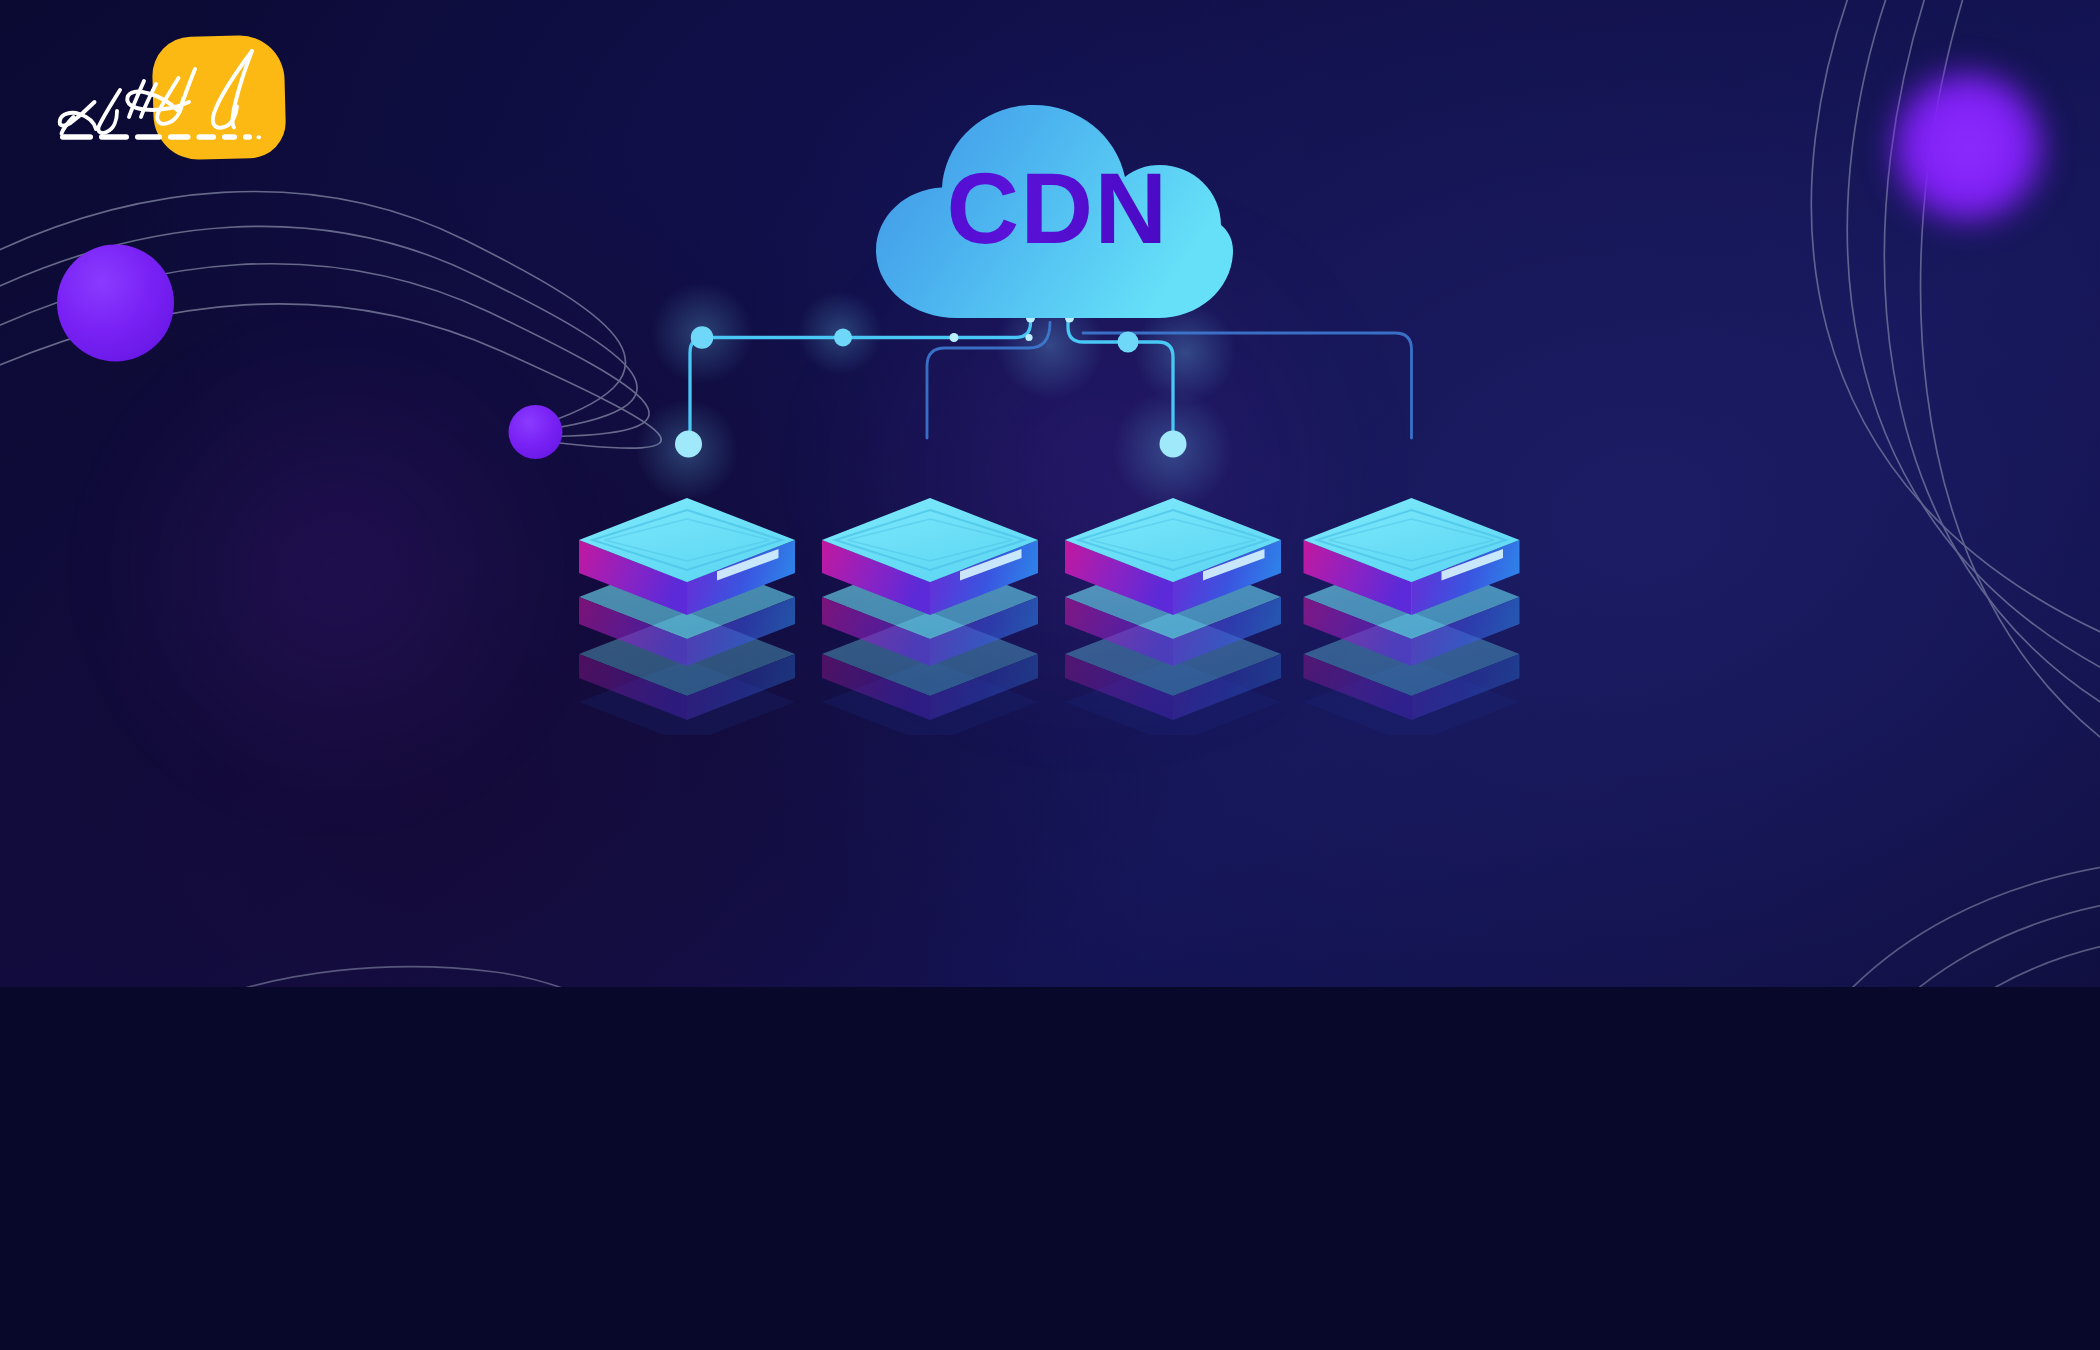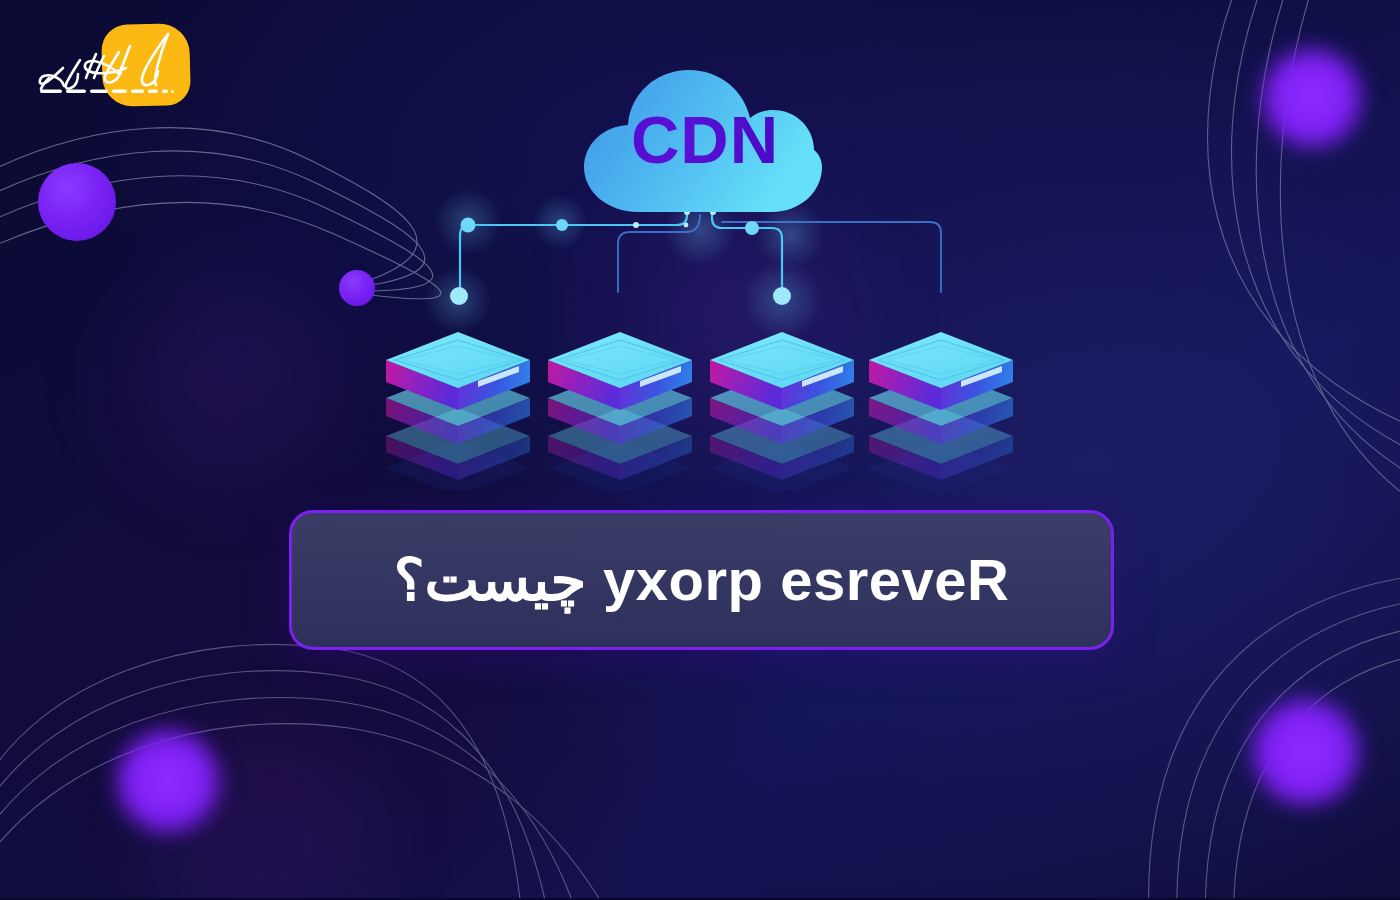--- a/index.html
+++ b/index.html
@@ -3,21 +3,21 @@
 <meta charset="utf-8">
 <style>
   html, body {
     margin: 0;
     padding: 0;
     background: #07082a;
   }
   #stage {
     position: relative;
     width: 1400px;
-    height: 898px;
+    height: 658px;
     overflow: hidden;
     font-family: "Liberation Sans", sans-serif;
     background:
       radial-gradient(ellipse 900px 700px at 78% 52%, #1b1c63 0%, rgba(27,28,99,0) 70%),
       radial-gradient(ellipse 700px 600px at 20% 80%, #150b3a 0%, rgba(21,11,58,0) 72%),
       radial-gradient(ellipse 800px 520px at 48% 18%, #121150 0%, rgba(18,17,80,0) 75%),
       linear-gradient(145deg, #0b0a33 0%, #0d0c3c 38%, #131356 68%, #0e0c38 100%);
   }
   .svgfull { position: absolute; left: 0; top: 0; width: 1400px; height: 900px; }
 
@@ -365,17 +365,14 @@
         <polygon points="3,70 75,98 75,120 3,92" fill="url(#gLeftFace)"></polygon>
         <polygon points="147,70 75,98 75,120 147,92" fill="url(#gRightFace)"></polygon>
         <polygon points="75,42 147,70 75,98 3,70" fill="url(#gTopFace)"></polygon>
         <polygon points="75,50 138,70 75,90 12,70" fill="none" stroke="#4ec4e8" stroke-width="1.4" opacity="0.75"></polygon>
         <polygon points="75,56 130,70 75,84 20,70" fill="none" stroke="#4ec4e8" stroke-width="1" opacity="0.5"></polygon>
         <polygon points="95,91 136,76 136,82 95,97" fill="#d8f6ff" opacity="0.9"></polygon>
       </g>
     </svg>
   </div>
 
-  <div id="title-box">
-    <div id="title-text">Reverse proxy چیست؟</div>
-  </div>
 
 </div>
 
 </body></html>

